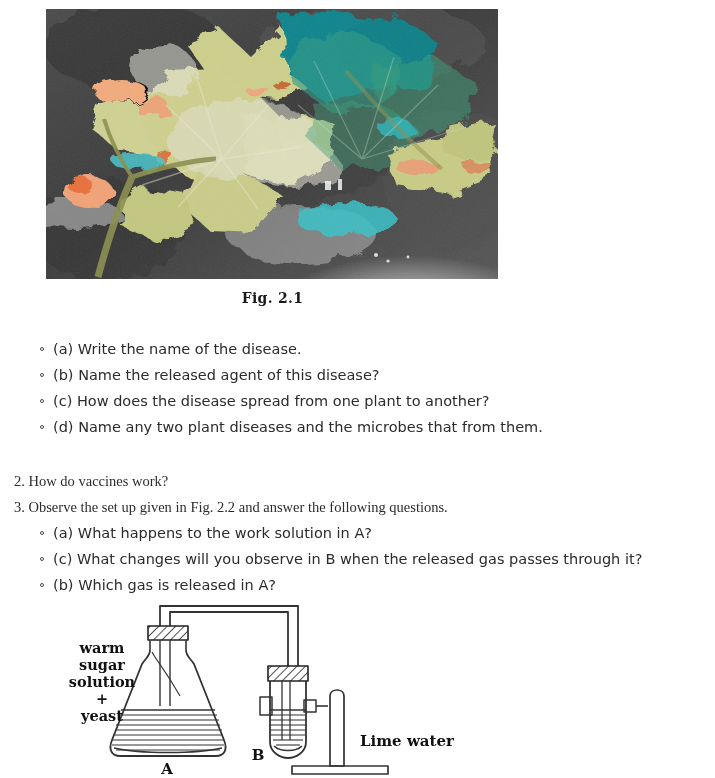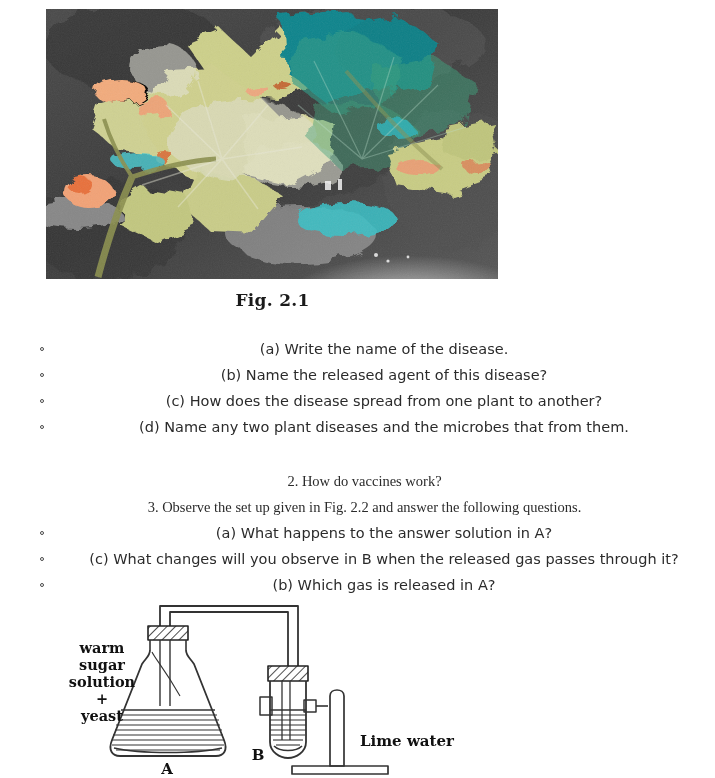--- a/index.html
+++ b/index.html
@@ -29,34 +29,33 @@
   #fig21-photo svg { display: block; }
 
   #fig21-caption {
     position: absolute;
     left: 0;
     top: 290px;
     width: 545px;
     text-align: center;
     font-family: "DejaVu Serif", serif;
     font-weight: bold;
-    font-size: 17px;
+    font-size: 14px;
     letter-spacing: 0.3px;
     color: #1a1a1a;
   }
 
   
   .qlist {
     position: absolute;
     left: 0;
     width: 715px;
     font-size: 14.5px;
     line-height: 26px;
     color: #2b2b2b;
-    text-align: center;
   }
   #qblock-1 { top: 336px; }
   #qblock-2 { top: 468px; }
 
   .qnum {
     padding-left: 14px;
     white-space: nowrap;
     font-family: Liberation Serif, serif;
   }
   .sublist {
@@ -266,21 +265,21 @@
     </li>
   </ul>
 </div>
 
 <div class="qlist" id="qblock-2">
   <div class="qnum">2. How do vaccines work?</div>
   <div class="qnum">3. Observe the set up given in Fig. 2.2 and answer the following questions.</div>
   <ul class="sublist">
     <li>
       <span class="bullet"></span>
-      <span class="subtext">(a) What happens to the answer solution in A?</span>
+      <span class="subtext">(a) What happens to the work solution in A?</span>
     </li>
     <li>
       <span class="bullet"></span>
       <span class="subtext">(c) What changes will you observe in B when the released gas passes through it?</span>
     </li>
     <li>
       <span class="bullet"></span>
       <span class="subtext">(b) Which gas is released in A?</span>
     </li>
   </ul>

